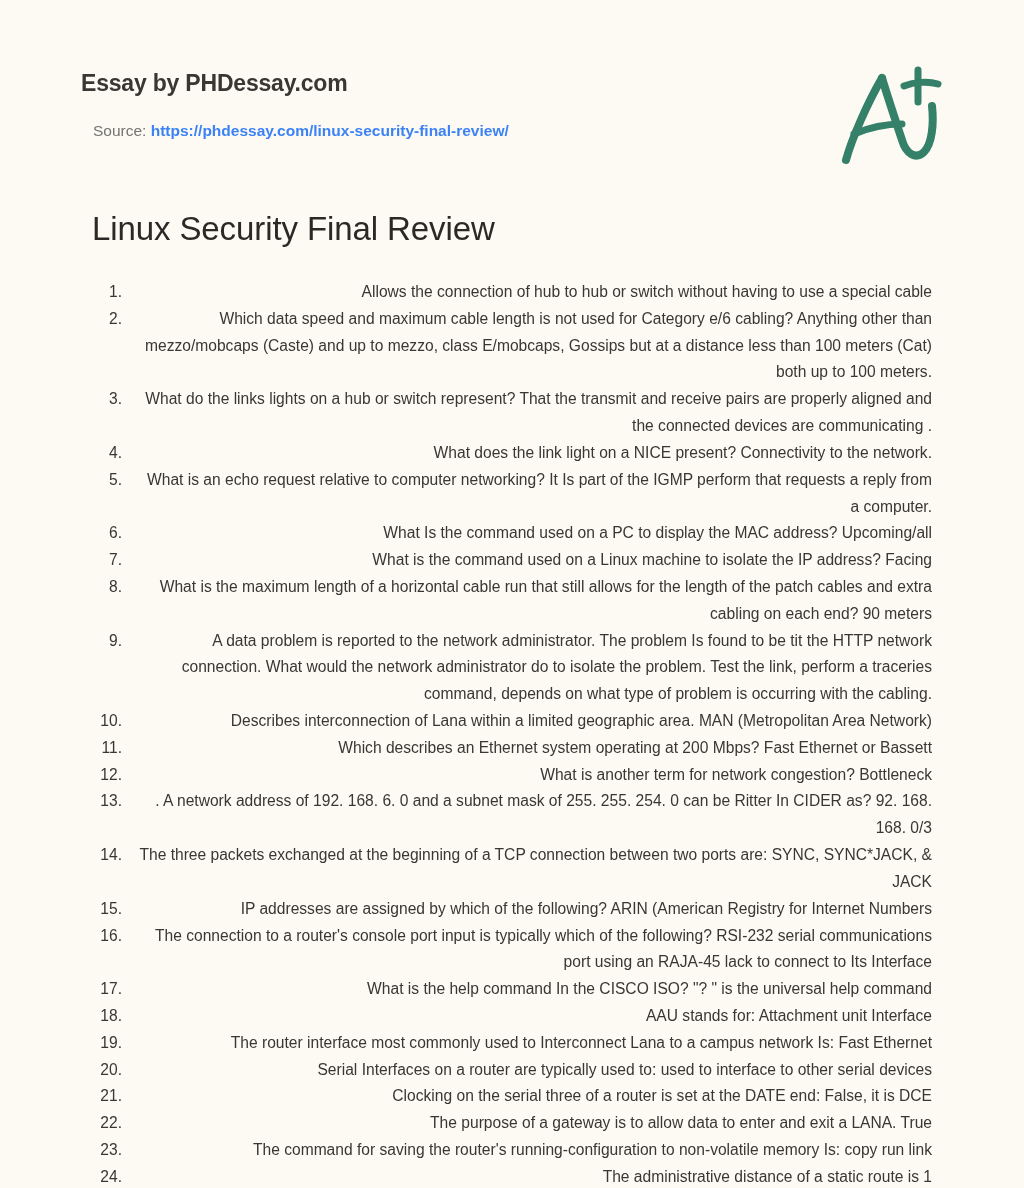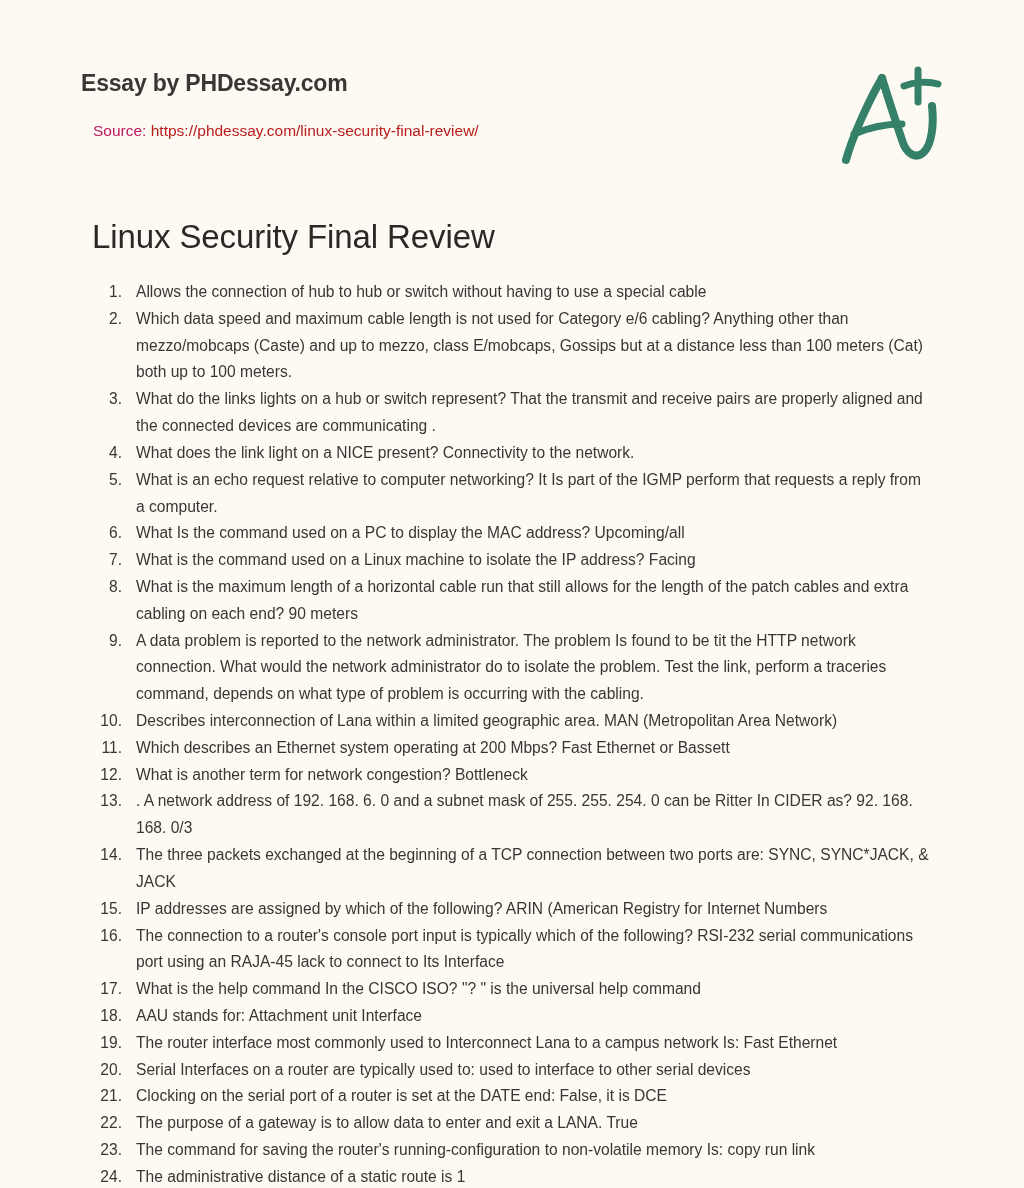--- a/index.html
+++ b/index.html
@@ -35,42 +35,43 @@
   }
   .source-line {
     position: absolute;
     left: 93px;
     top: 122px;
     font-size: 15.5px;
     color: #8d8781;
     white-space: nowrap;
   }
   .source-label {
-    color: #be185d;
+    color: #737373;
   }
   .source-url {
-    color: #b91c1c;
+    color: #3b82f6;
     text-decoration: none;
+    font-weight: bold;
   }
 
   
   .logo-wrap {
     position: absolute;
     right: 78px;
     top: 64px;
     width: 112px;
     height: 104px;
   }
   .logo-wrap svg { display: block; width: 100%; height: 100%; }
 
   
   .doc-title {
     position: absolute;
     left: 92px;
-    top: 218px;
+    top: 210px;
     margin: 0;
     font-size: 33px;
     font-weight: normal;
     letter-spacing: -0.1px;
     color: #2b2826;
     white-space: nowrap;
   }
 
   
   .qa-list {
@@ -84,21 +85,21 @@
     counter-reset: qa;
   }
   .qa-item {
     counter-increment: qa;
     position: relative;
     padding-left: 44px;
     margin: 0 0 0 0;
     font-size: 15.6px;
     line-height: 1.72;
     color: #3a3633;
-    text-align: left;
+    text-align: right;
   }
   .qa-item::before {
     content: counter(qa) ".";
     position: absolute;
     left: 0;
     top: 0;
     width: 30px;
     text-align: right;
     color: #3a3633;
     font-size: 15.6px;
@@ -152,18 +153,18 @@
   <li class="qa-item">Which describes an Ethernet system operating at 200 Mbps? Fast Ethernet or Bassett</li>
   <li class="qa-item">What is another term for network congestion? Bottleneck</li>
   <li class="qa-item">. A network address of 192. 168. 6. 0 and a subnet mask of 255. 255. 254. 0 can be Ritter In CIDER as? 92. 168. 168. 0/3</li>
   <li class="qa-item">The three packets exchanged at the beginning of a TCP connection between two ports are: SYNC, SYNC*JACK, &amp; JACK</li>
   <li class="qa-item">IP addresses are assigned by which of the following? ARIN (American Registry for Internet Numbers</li>
   <li class="qa-item">The connection to a router's console port input is typically which of the following? RSI-232 serial communications port using an RAJA-45 lack to connect to Its Interface</li>
   <li class="qa-item">What is the help command In the CISCO ISO? "? " is the universal help command</li>
   <li class="qa-item">AAU stands for: Attachment unit Interface</li>
   <li class="qa-item">The router interface most commonly used to Interconnect Lana to a campus network Is: Fast Ethernet</li>
   <li class="qa-item">Serial Interfaces on a router are typically used to: used to interface to other serial devices</li>
-  <li class="qa-item">Clocking on the serial port of a router is set at the DATE end: False, it is DCE</li>
+  <li class="qa-item">Clocking on the serial three of a router is set at the DATE end: False, it is DCE</li>
   <li class="qa-item">The purpose of a gateway is to allow data to enter and exit a LANA. True</li>
   <li class="qa-item">The command for saving the router's running-configuration to non-volatile memory Is: copy run link</li>
   <li class="qa-item">The administrative distance of a static route is 1</li>
 
 </ol>
 
 </body></html>

